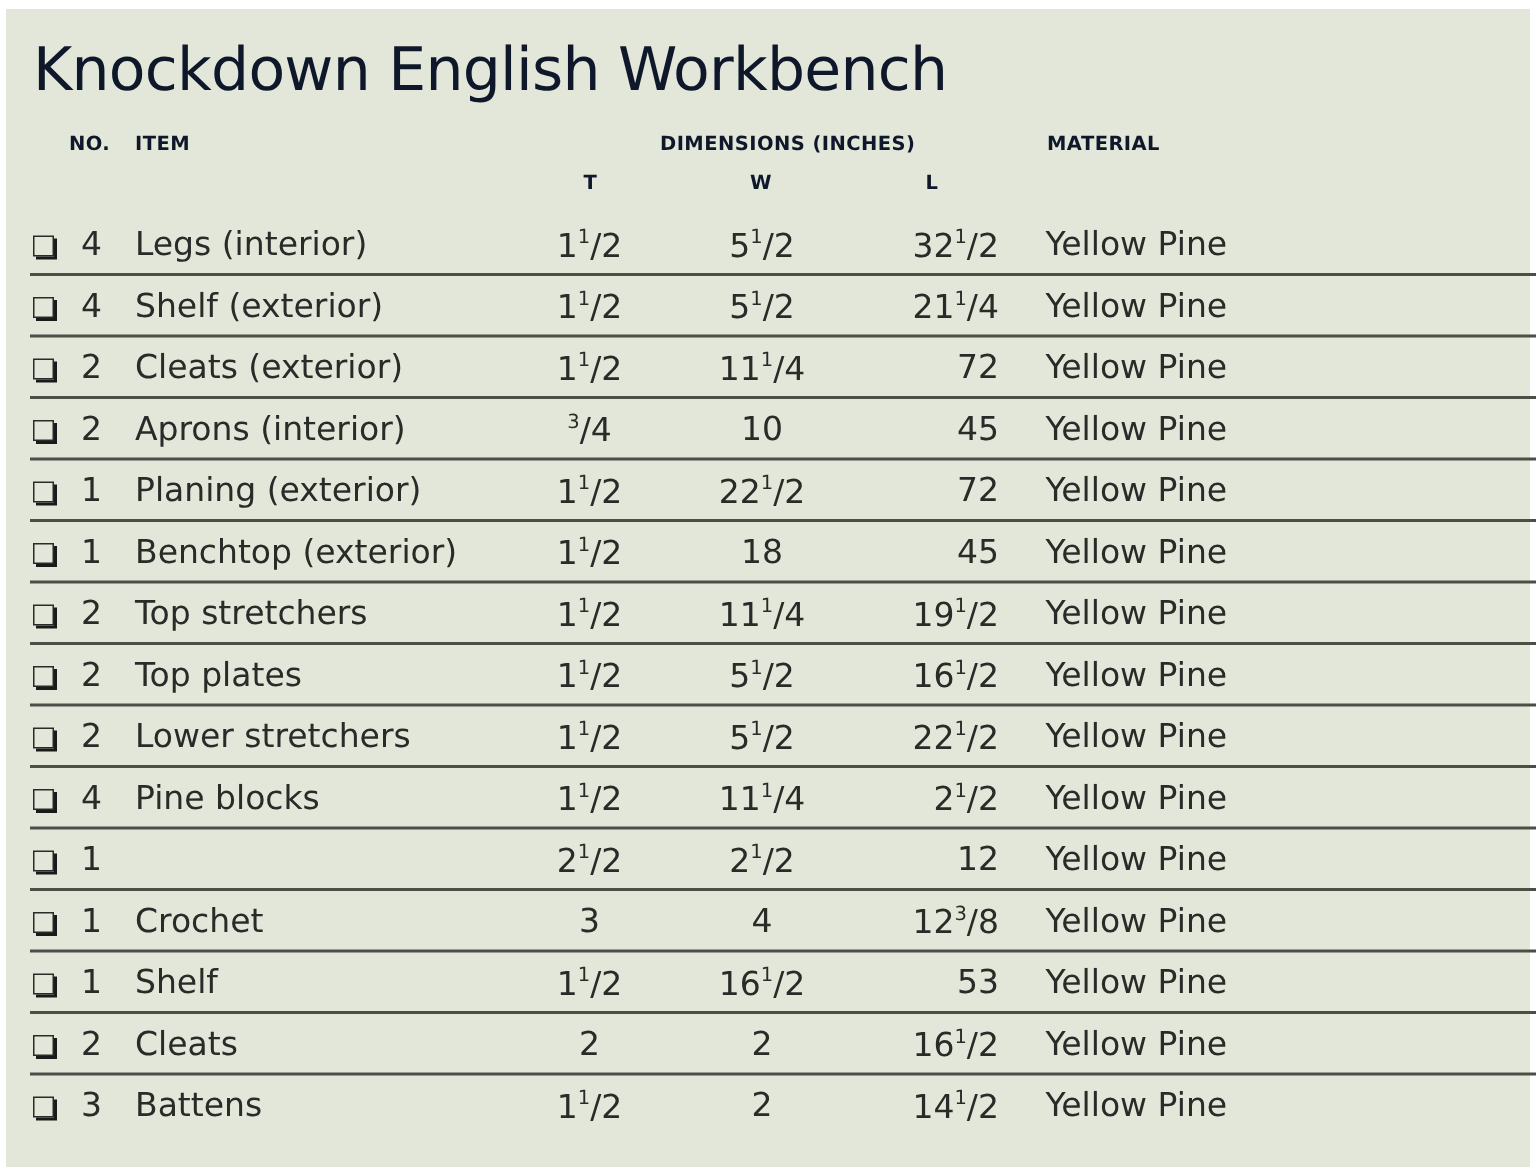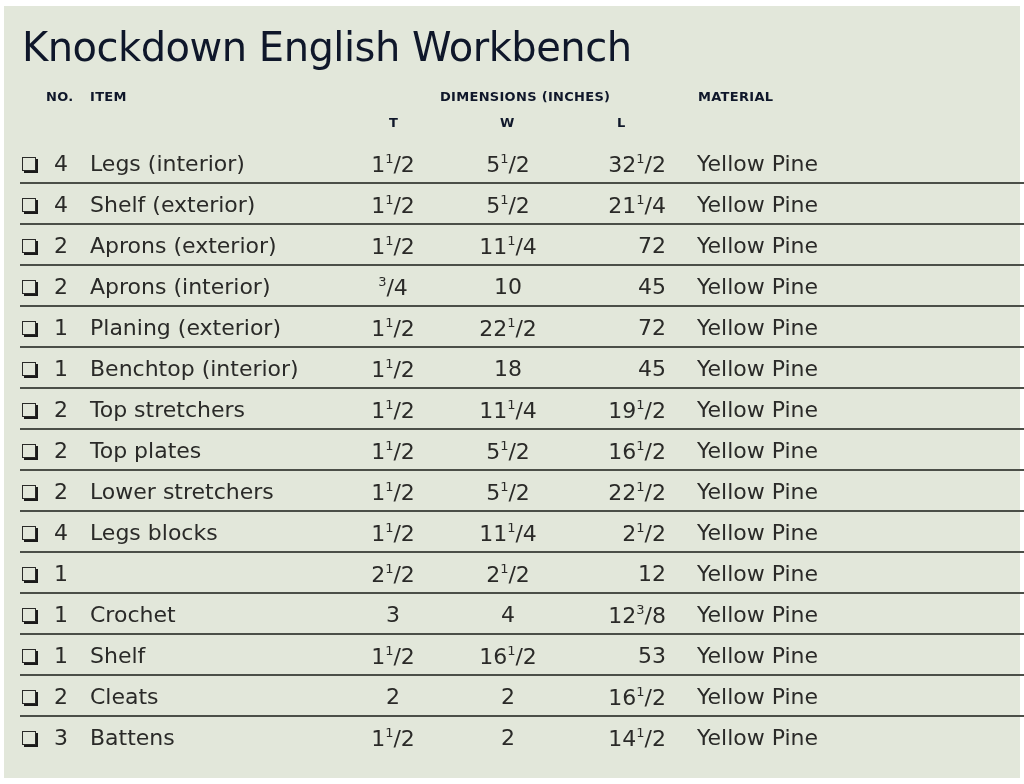--- a/index.html
+++ b/index.html
@@ -48,21 +48,21 @@
       <span class="cell no">4</span>
       <span class="cell item">Shelf (exterior)</span>
       <span class="cell num t">1<sup>1</sup>/2</span>
       <span class="cell num w">5<sup>1</sup>/2</span>
       <span class="cell num l">21<sup>1</sup>/4</span>
       <span class="cell mat">Yellow Pine</span>
     </div>
     <div class="row">
       <span class="chk"></span>
       <span class="cell no">2</span>
-      <span class="cell item">Aprons (exterior)</span>
+      <span class="cell item">Cleats (exterior)</span>
       <span class="cell num t">1<sup>1</sup>/2</span>
       <span class="cell num w">11<sup>1</sup>/4</span>
       <span class="cell num l">72</span>
       <span class="cell mat">Yellow Pine</span>
     </div>
     <div class="row">
       <span class="chk"></span>
       <span class="cell no">2</span>
       <span class="cell item">Aprons (interior)</span>
       <span class="cell num t"><sup>3</sup>/4</span>
@@ -75,21 +75,21 @@
       <span class="cell no">1</span>
       <span class="cell item">Planing (exterior)</span>
       <span class="cell num t">1<sup>1</sup>/2</span>
       <span class="cell num w">22<sup>1</sup>/2</span>
       <span class="cell num l">72</span>
       <span class="cell mat">Yellow Pine</span>
     </div>
     <div class="row">
       <span class="chk"></span>
       <span class="cell no">1</span>
-      <span class="cell item">Benchtop (interior)</span>
+      <span class="cell item">Benchtop (exterior)</span>
       <span class="cell num t">1<sup>1</sup>/2</span>
       <span class="cell num w">18</span>
       <span class="cell num l">45</span>
       <span class="cell mat">Yellow Pine</span>
     </div>
     <div class="row">
       <span class="chk"></span>
       <span class="cell no">2</span>
       <span class="cell item">Top stretchers</span>
       <span class="cell num t">1<sup>1</sup>/2</span>
@@ -111,21 +111,21 @@
       <span class="cell no">2</span>
       <span class="cell item">Lower stretchers</span>
       <span class="cell num t">1<sup>1</sup>/2</span>
       <span class="cell num w">5<sup>1</sup>/2</span>
       <span class="cell num l">22<sup>1</sup>/2</span>
       <span class="cell mat">Yellow Pine</span>
     </div>
     <div class="row">
       <span class="chk"></span>
       <span class="cell no">4</span>
-      <span class="cell item">Legs blocks</span>
+      <span class="cell item">Pine blocks</span>
       <span class="cell num t">1<sup>1</sup>/2</span>
       <span class="cell num w">11<sup>1</sup>/4</span>
       <span class="cell num l">2<sup>1</sup>/2</span>
       <span class="cell mat">Yellow Pine</span>
     </div>
     <div class="row">
       <span class="chk"></span>
       <span class="cell no">1</span>
       <span class="cell num t">2<sup>1</sup>/2</span>
       <span class="cell num w">2<sup>1</sup>/2</span>

